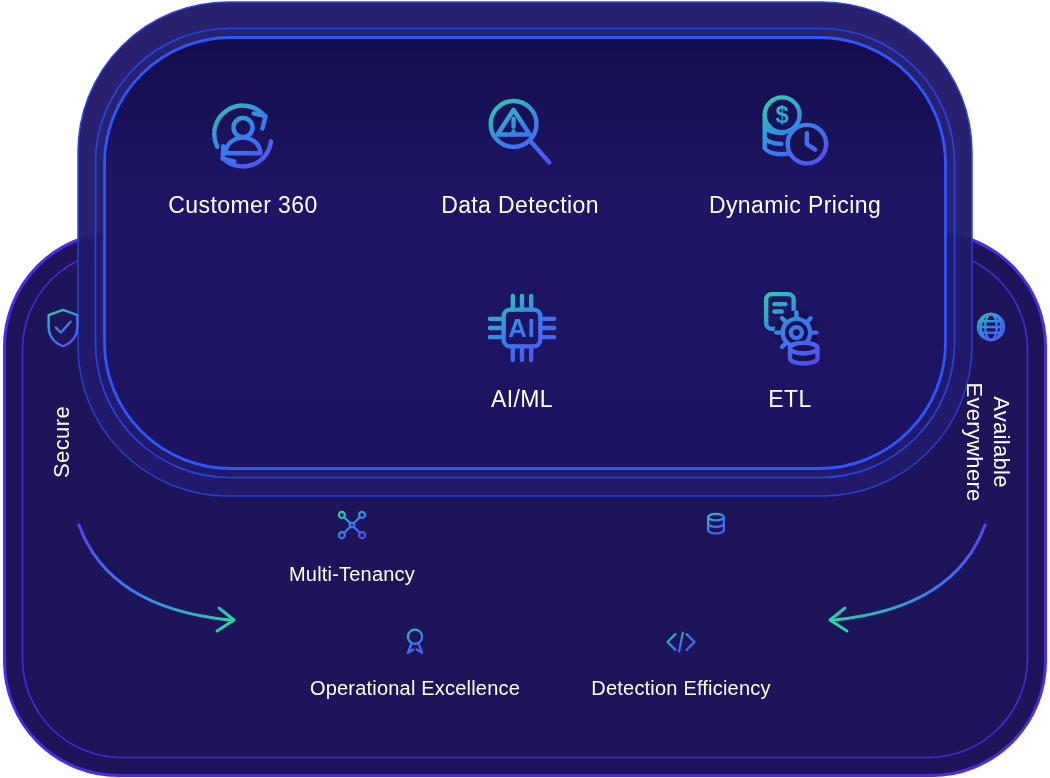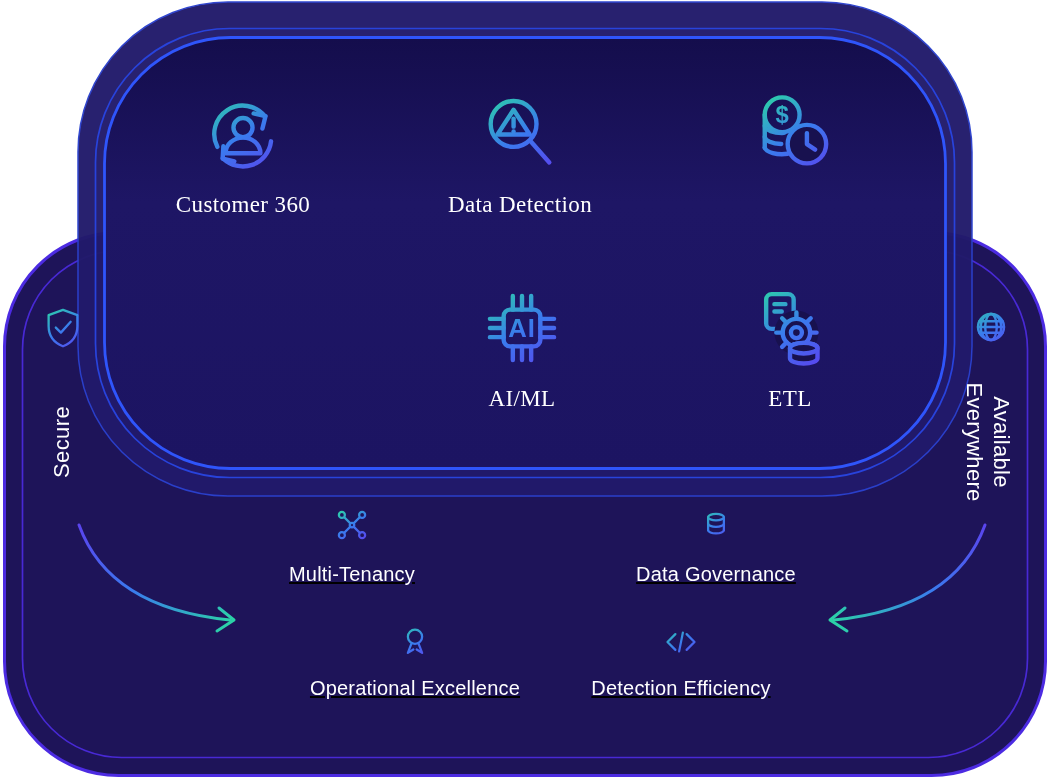--- a/index.html
+++ b/index.html
@@ -1,25 +1,25 @@
 <!DOCTYPE html>
 <html><head>
 <meta charset="utf-8">
 <style>
   html,body{margin:0;padding:0;background:#ffffff;}
   .canvas{position:relative;width:1050px;height:778px;overflow:hidden;
           font-family:"Liberation Sans",sans-serif;background:#ffffff;}
   .bg{position:absolute;left:0;top:0;}
   .item{position:absolute;display:flex;flex-direction:column;align-items:center;}
   .lbl{color:#ffffff;white-space:nowrap;text-align:center;}
-  .use-lbl{font-size:23px;font-weight:500;letter-spacing:.4px;margin-top:14px;font-family:Liberation Serif, serif;}
+  .use-lbl{font-size:23px;font-weight:500;letter-spacing:.4px;margin-top:14px;}
   .cap-lbl{font-size:20px;font-weight:400;letter-spacing:.2px;margin-top:20px;}
   .cap-lbl2{margin-top:17px;text-align:center;}
   .use{width:270px;}
-  .cap{width:220px;text-decoration:underline;}
+  .cap{width:220px;}
   .wing-label{position:absolute;color:#fff;text-align:center;}
   .wing-left{left:-7px;top:428px;width:140px;height:28px;font-size:22px;letter-spacing:.4px;
              transform:rotate(-90deg);}
   .wing-right{left:913px;top:415px;width:150px;height:54px;font-size:22px;line-height:27px;
               letter-spacing:.3px;transform:rotate(90deg);}
   .ic{display:block;}
   svg .st{fill:none;stroke:url(#ig);stroke-width:2.4;stroke-linecap:round;stroke-linejoin:round;}
   svg .st3{fill:none;stroke:url(#ig);stroke-width:3;stroke-linecap:round;stroke-linejoin:round;}
   svg .occ1{fill:#18114F;stroke:url(#ig);stroke-width:2.4;stroke-linecap:round;stroke-linejoin:round;}
   svg .occ2{fill:#1E1459;stroke:url(#ig);stroke-width:3;stroke-linecap:round;stroke-linejoin:round;}
@@ -98,20 +98,21 @@
     <svg class="ic" width="88" height="88" viewBox="0 0 48 48">
       <circle class="st" cx="17" cy="13.5" r="9.5"></circle>
       <text class="gtxt" x="17" y="18.2" font-size="13" text-anchor="middle">$</text>
       <path class="st" d="M7.5,13.5 V31.5"></path>
       <path class="st" d="M7.5,19.5 a9.5,4 0 0 0 10.5,3.9"></path>
       <path class="st" d="M7.5,25.5 a9.5,4 0 0 0 9,3.95"></path>
       <path class="st" d="M7.5,31.5 a9.5,4 0 0 0 12.5,3.3"></path>
       <circle class="occ1" cx="30.5" cy="29.5" r="10.5"></circle>
       <path class="st" d="M30.5,23.5 V29.5 L35,32.5"></path>
     </svg>
+    <div class="lbl use-lbl">Dynamic Pricing</div>
   </div>
 
 
   <div class="item use" style="left:387px;top:284px">
     <svg class="ic" width="88" height="88" viewBox="0 0 48 48">
       <rect class="st" x="14" y="14" width="20" height="20" rx="3.5"></rect>
       <path class="st" d="M19,14 V6.5 M24,14 V6.5 M29,14 V6.5 M19,34 V41.5 M24,34 V41.5 M29,34 V41.5
                          M14,19 H6.5 M14,24 H6.5 M14,29 H6.5 M34,19 H41.5 M34,24 H41.5 M34,29 H41.5"></path>
       <text class="gtxt" x="24" y="29" font-size="14" text-anchor="middle" letter-spacing=".5">AI</text>
     </svg>
@@ -146,21 +147,20 @@
   </div>
 
 
   <div class="item cap" style="left:606px;top:507px">
     <svg class="ic" width="36" height="36" viewBox="0 0 48 48">
       <ellipse class="st3" cx="24" cy="13.5" rx="10.5" ry="4.2"></ellipse>
       <path class="st3" d="M13.5,13.5 V31 M34.5,13.5 V31"></path>
       <path class="st3" d="M13.5,31 a10.5,4.2 0 0 0 21,0"></path>
       <path class="st3" d="M13.5,22.2 a10.5,4.2 0 0 0 21,0"></path>
     </svg>
-    <div class="lbl cap-lbl">Data Governance</div>
   </div>
 
   <div class="item cap" style="left:305px;top:624px">
     <svg class="ic" width="36" height="36" viewBox="0 0 48 48">
       <circle class="st3" cx="24" cy="17" r="9.5"></circle>
       <path class="st3" d="M19.5,25.5 L14.5,38.5 L21.8,34"></path>
       <path class="st3" d="M28.5,25.5 L33.5,38.5 L26.2,34"></path>
     </svg>
     <div class="lbl cap-lbl cap-lbl2">Operational Excellence</div>
   </div>

